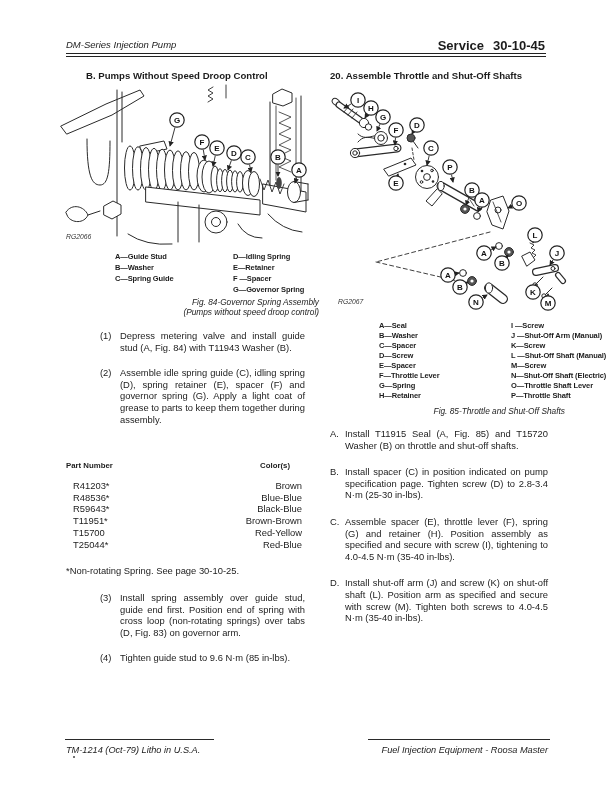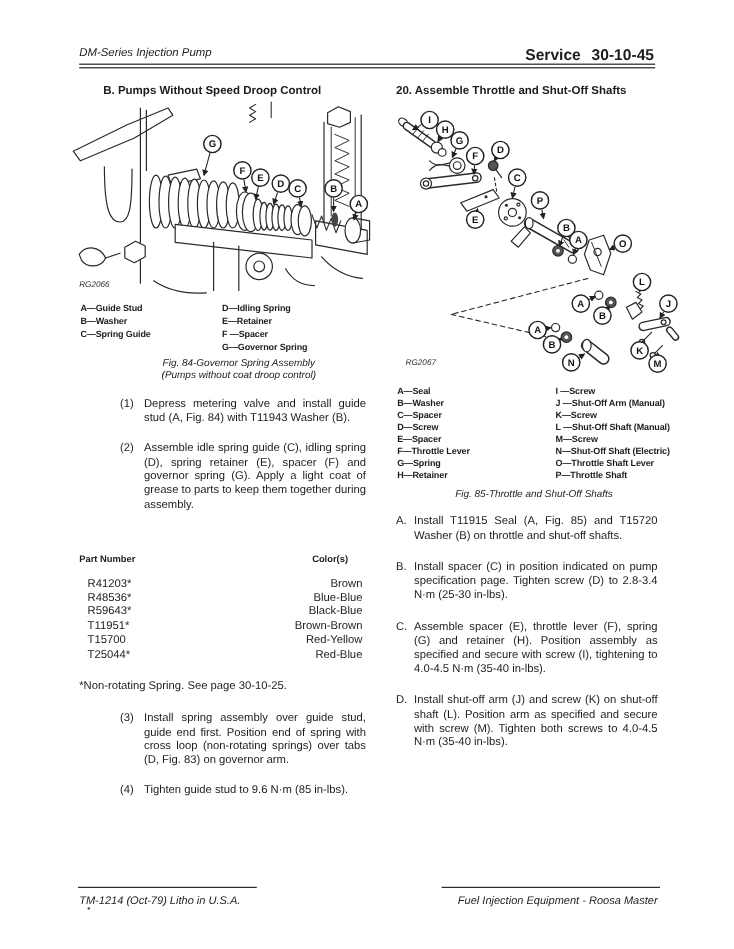--- a/index.html
+++ b/index.html
@@ -9,27 +9,27 @@
     background:#ffffff; color:#1c1c1c;
     font-family:"Liberation Sans", sans-serif;
     overflow:hidden;
   }
   .abs { position:absolute; }
   .hdr-left { font-style:italic; font-size:9.5px; }
   .hdr-right { font-weight:bold; font-size:13px; white-space:nowrap; }
   .hdr-right .pgnum { margin-left:9px; }
   .rule { border-top:1.3px solid #222; border-bottom:1.3px solid #222; height:3.6px; }
   .col-heading { font-weight:bold; font-size:9.6px; white-space:nowrap; }
-  .legend { display:flex; font-weight:bold; font-size:7.5px; letter-spacing:-0.1px; }
+  .legend { display:flex; font-weight:bold; font-size:7.5px; letter-spacing:-0.1px;margin-left:48px; }
   .legend .lcol1 { flex:0 0 119px; padding-left:1px; }
   .legend85 .lcol1 { flex:0 0 138px; padding-left:6px; }
   .legend .lcol > div, .legend .lcol1 > div { white-space:nowrap; }
   .lh11 > div { line-height:11px; }
   .lh10 > div { line-height:10px; }
-  .caption { font-style:italic; font-size:8.3px; line-height:9.5px; text-align:center; }
+  .caption { font-style:italic; font-size:8.3px; line-height:9.5px; text-align:right; }
   .steps .step { display:flex; font-size:9.4px; line-height:11.6px; }
   .steps .step + .step { margin-top:14px; }
   .steps85 .step + .step { margin-top:15px; }
   .step .step-num { flex:0 0 20px; }
   .steps85 .step .step-num { flex:0 0 15px; }
   .step .step-text { flex:1; text-align:justify; }
   .body-text { font-size:9.4px; }
   .tbl { font-size:9.4px; }
   .tbl-head { display:flex; justify-content:space-between; font-weight:bold; font-size:7.8px; }
   .tbl-head .th-right { padding-right:12px; }
@@ -148,21 +148,21 @@
     <div class="lcol">
         <div>D—Idling Spring</div>
         <div>E—Retainer</div>
         <div>F —Spacer</div>
         <div>G—Governor Spring</div>
       </div>
   </div>
 
   <div class="abs caption" style="left:79px; top:298px; width:240px;">
     <div>Fig. 84-Governor Spring Assembly</div>
-    <div>(Pumps without coat droop control)</div>
+    <div>(Pumps without speed droop control)</div>
   </div>
 
   <div class="abs steps" style="left:100px; top:330px; width:205px;">
       <div class="step">
         <div class="step-num">(1)</div>
         <div class="step-text">Depress metering valve and install guide stud (A, Fig. 84) with T11943 Washer (B).</div>
       </div>
       <div class="step">
         <div class="step-num">(2)</div>
         <div class="step-text">Assemble idle spring guide (C), idling spring (D), spring retainer (E), spacer (F) and governor spring (G). Apply a light coat of grease to parts to keep them together during assembly.</div>

